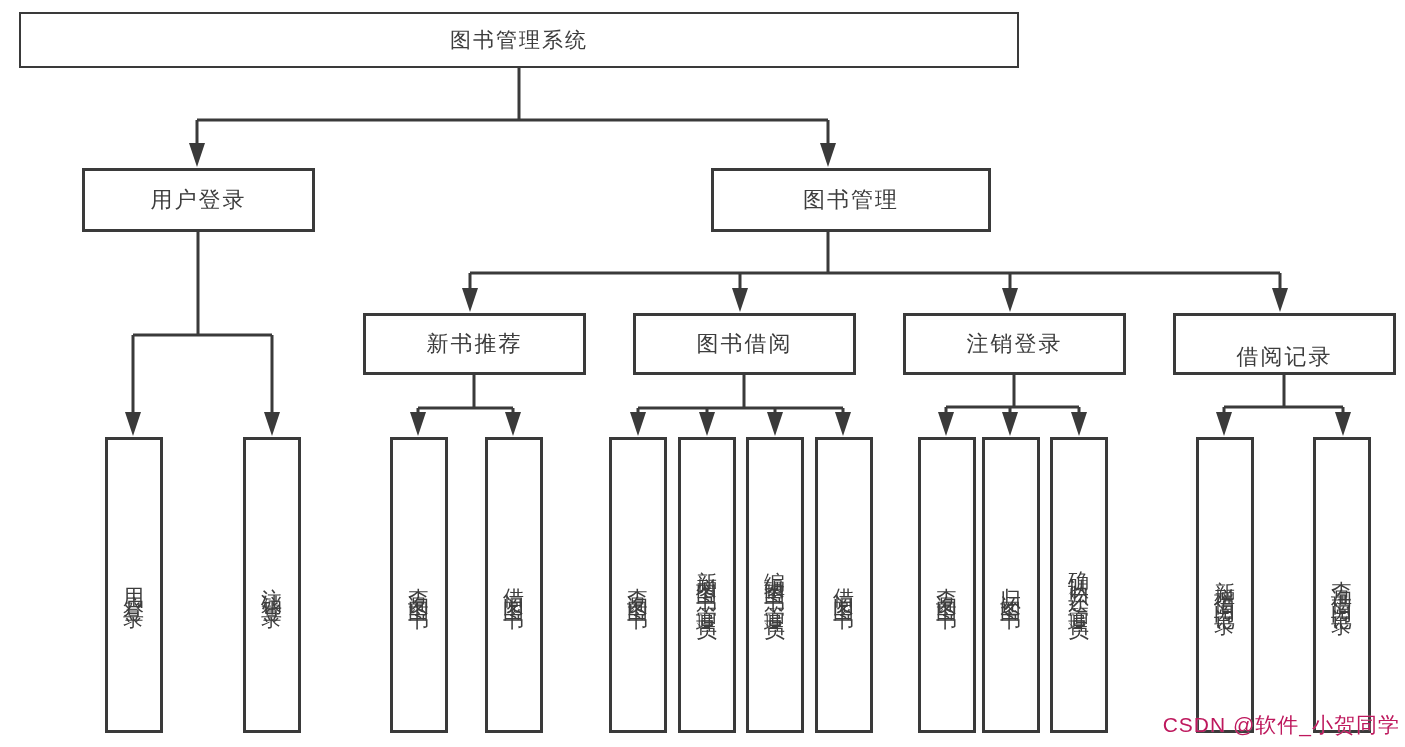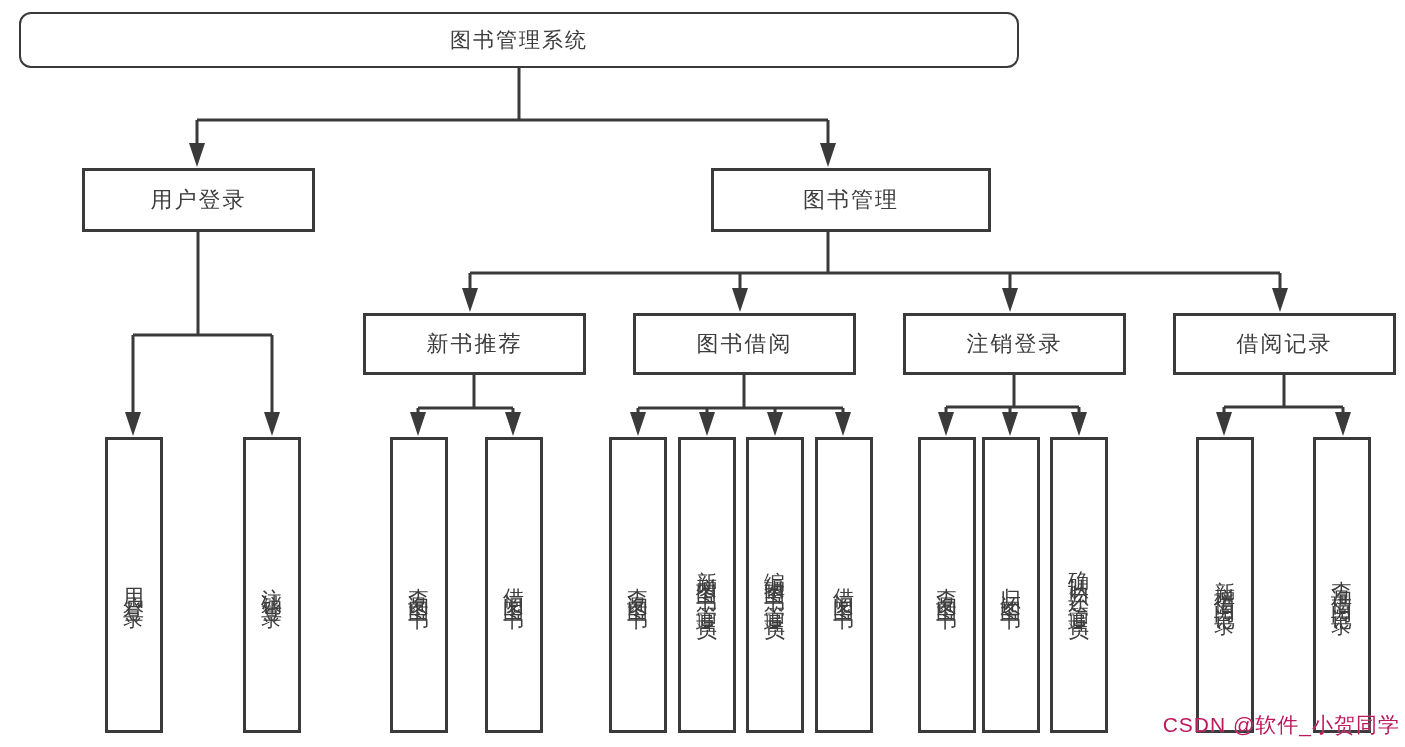--- a/index.html
+++ b/index.html
@@ -17,21 +17,21 @@
     position: absolute;
     box-sizing: border-box;
     background: #ffffff;
     border: 3px solid #3a3a3a;
     display: flex;
     align-items: center;
     justify-content: center;
     z-index: 1;
     letter-spacing: 2px;
   }
-  .node.root { border-width: 2px; font-size: 21px; border-radius: 12px; }
+  .node.root { border-width: 2px; font-size: 21px; }
   .node.branch { font-size: 22px; }
   .node.sub { font-size: 22px; }
   .node.leaf span {
     writing-mode: vertical-rl;
     text-orientation: mixed;
     font-size: 21px;
     letter-spacing: 7px;
     line-height: 1.1;
     white-space: nowrap;
   }
@@ -104,21 +104,21 @@
 
   <div class="node sub" style="left:633px; top:313px; width:223px; height:62px;">
     <span>图书借阅</span>
   </div>
   <div class="node sub" style="left:363px; top:313px; width:223px; height:62px;">
     <span>新书推荐</span>
   </div>
   <div class="node sub" style="left:903px; top:313px; width:223px; height:62px;">
     <span>注销登录</span>
   </div>
-  <div class="node sub" style="left:1173px; top:313px; width:223px; height:62px;">
+  <div class="node sub" style="left:1173px; top:313px; width:223px; height:62px;align-items:flex-end;">
     <span>借阅记录</span>
   </div>
 
   <div class="node leaf" style="left:105px; top:437px; width:58px; height:296px;">
     <span>用户登录</span>
   </div>
   <div class="node leaf" style="left:243px; top:437px; width:58px; height:296px;">
     <span>注销登录</span>
   </div>
 

